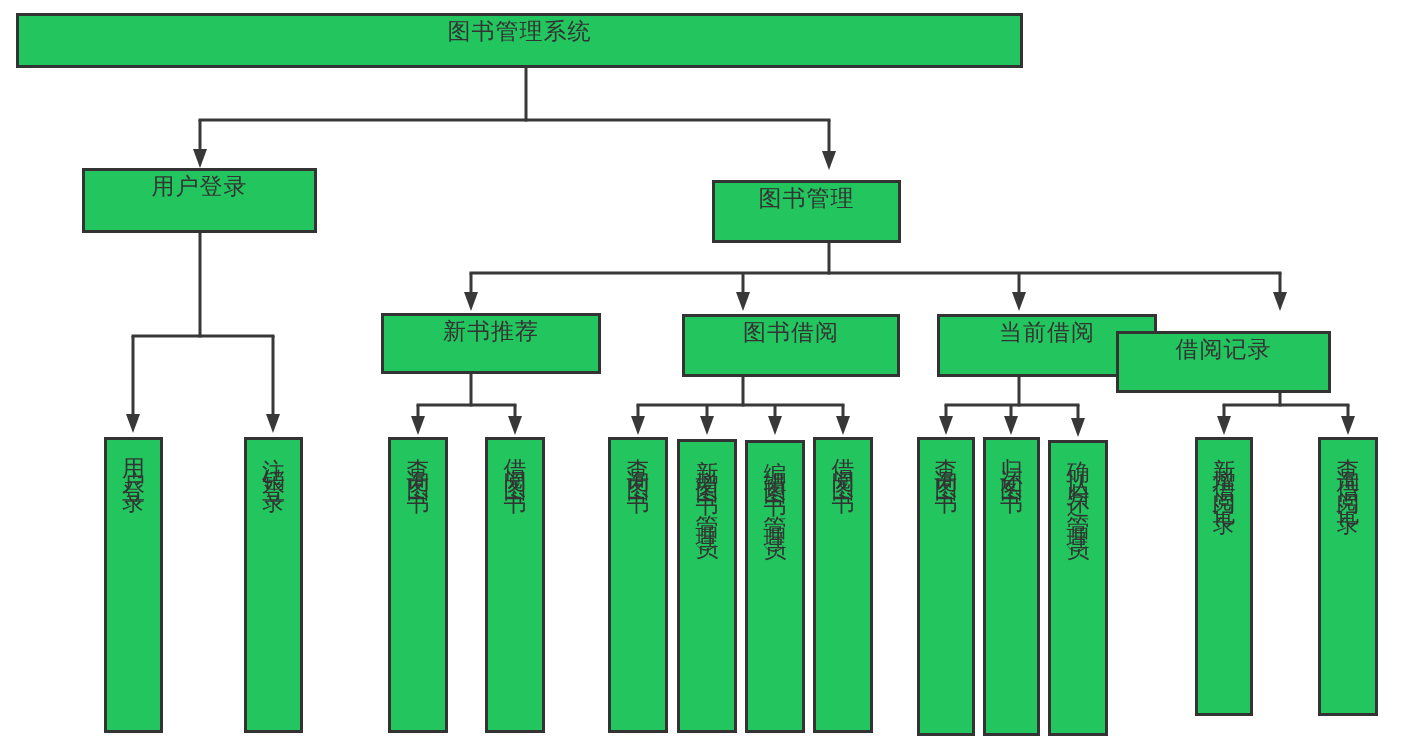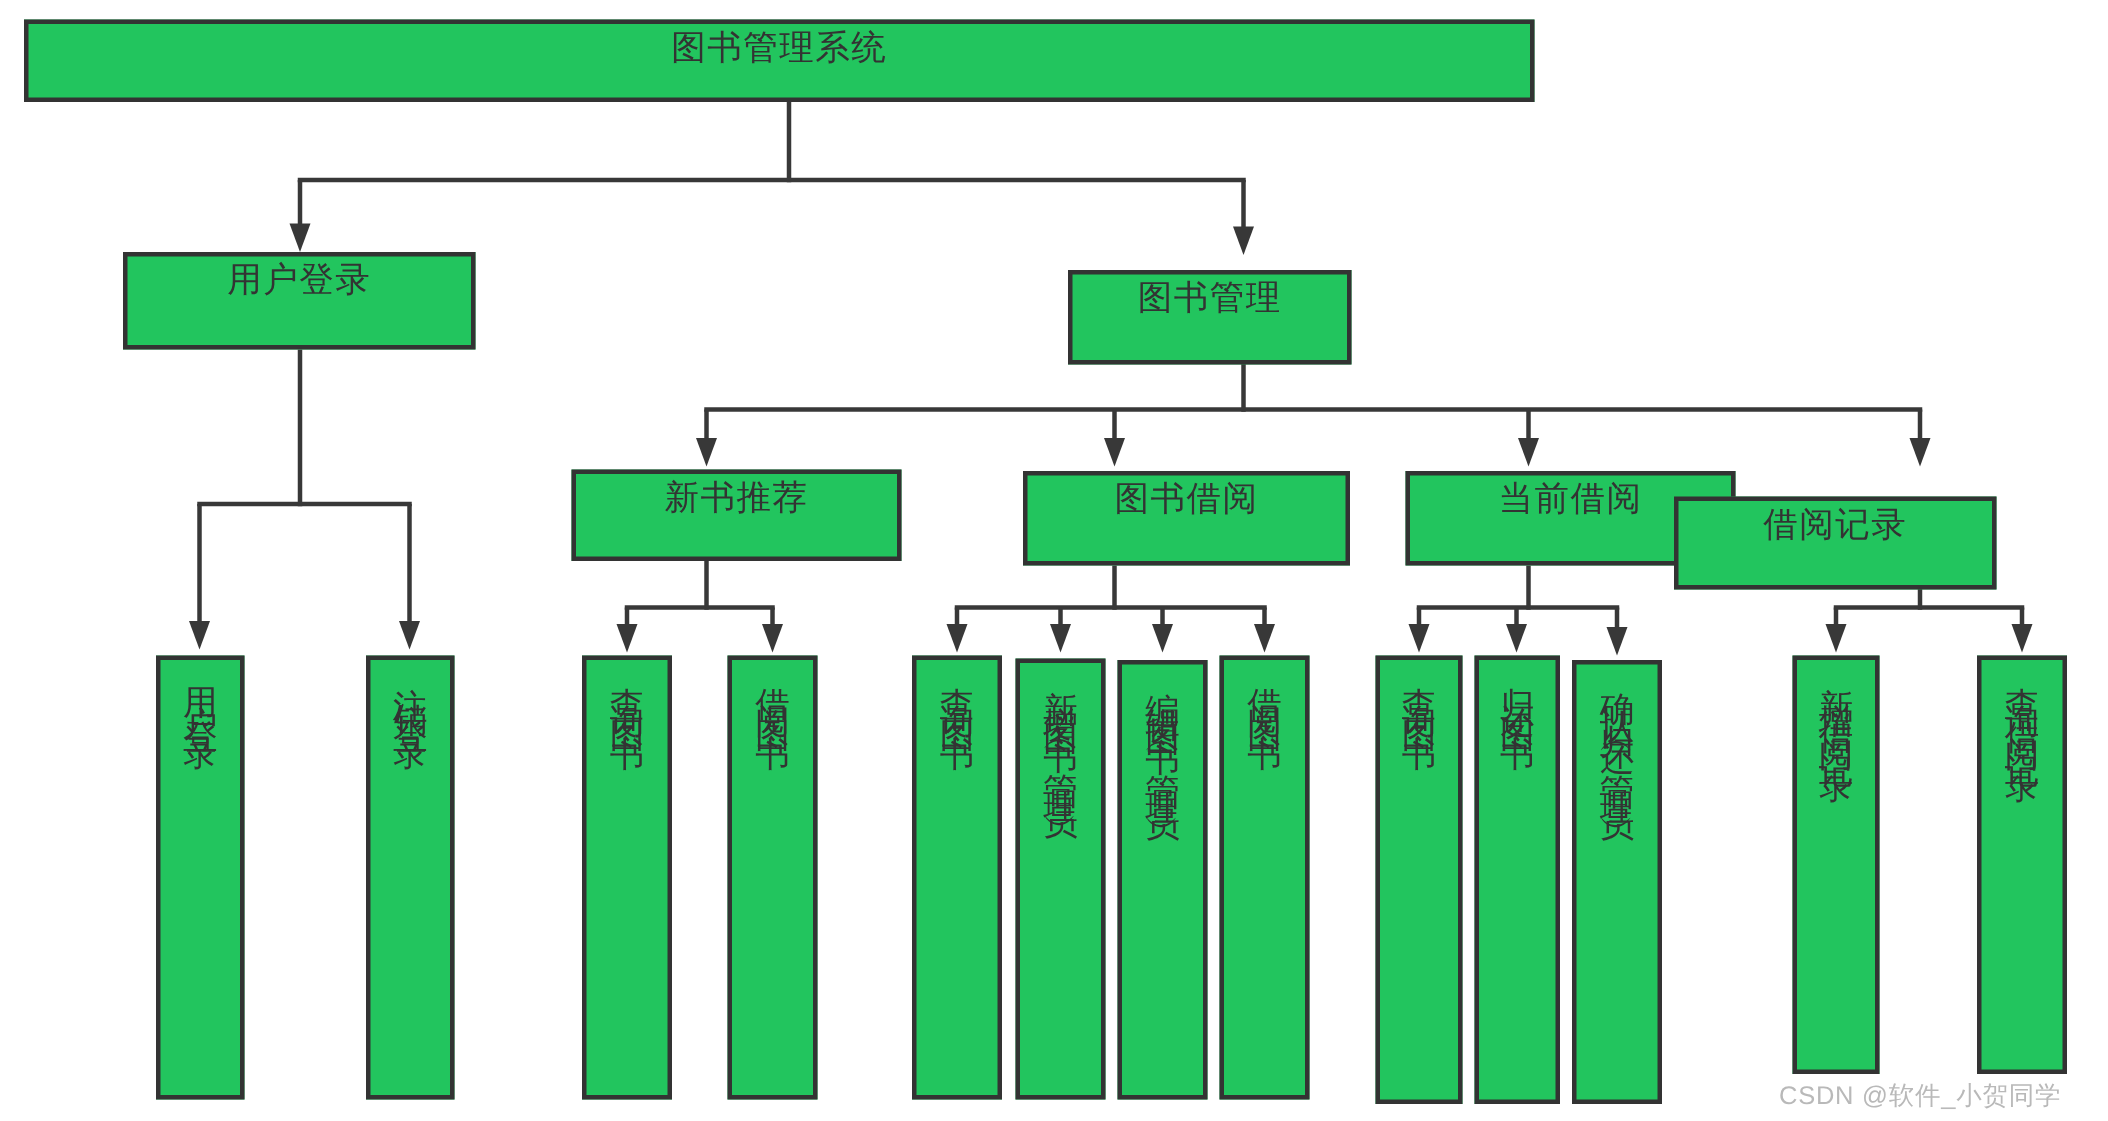--- a/index.html
+++ b/index.html
@@ -195,15 +195,14 @@
     <span class="vlabel">确认归还（管理员）</span>
   </div>
 
   <div class="box vbox" style="left:1195px; top:437px; width:58px; height:279px;">
     <span class="vlabel">新增借阅记录</span>
   </div>
   <div class="box vbox" style="left:1318px; top:437px; width:60px; height:279px;">
     <span class="vlabel">查询借阅记录</span>
   </div>
 
-  <div class="watermark">CSDN @软件_小贺同学</div>
 
 </div>
 
 </body></html>

